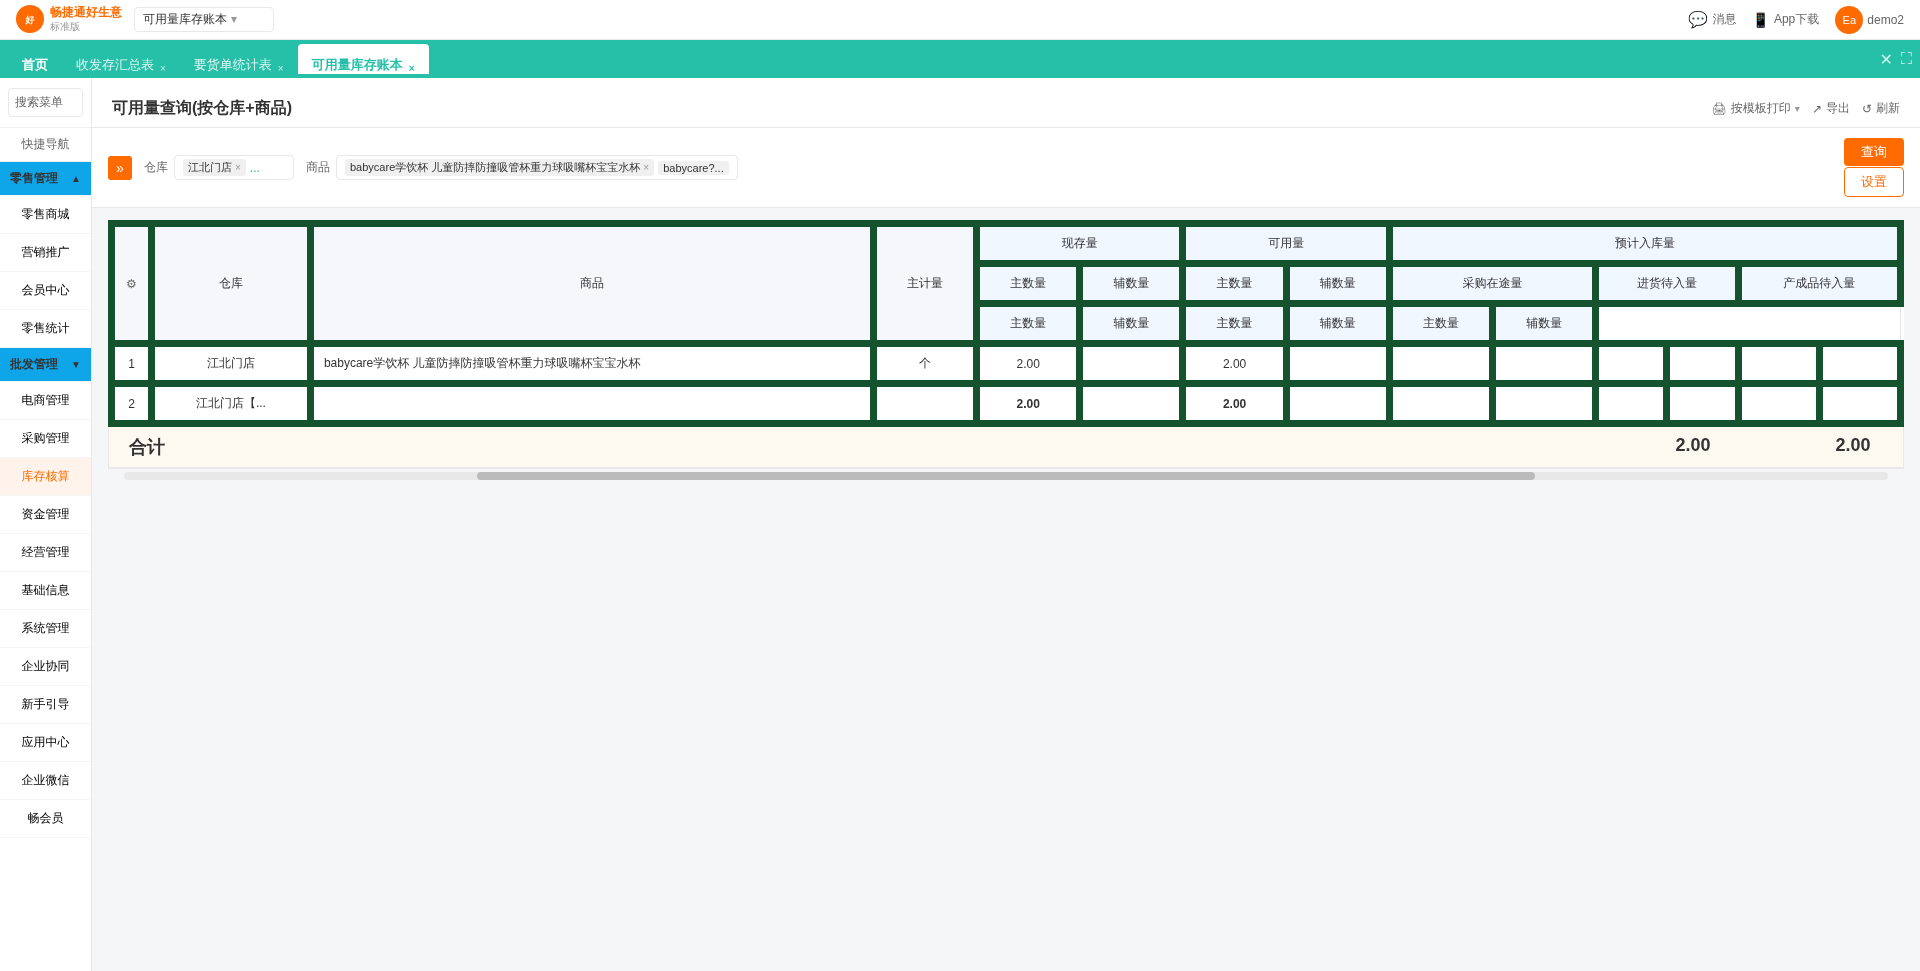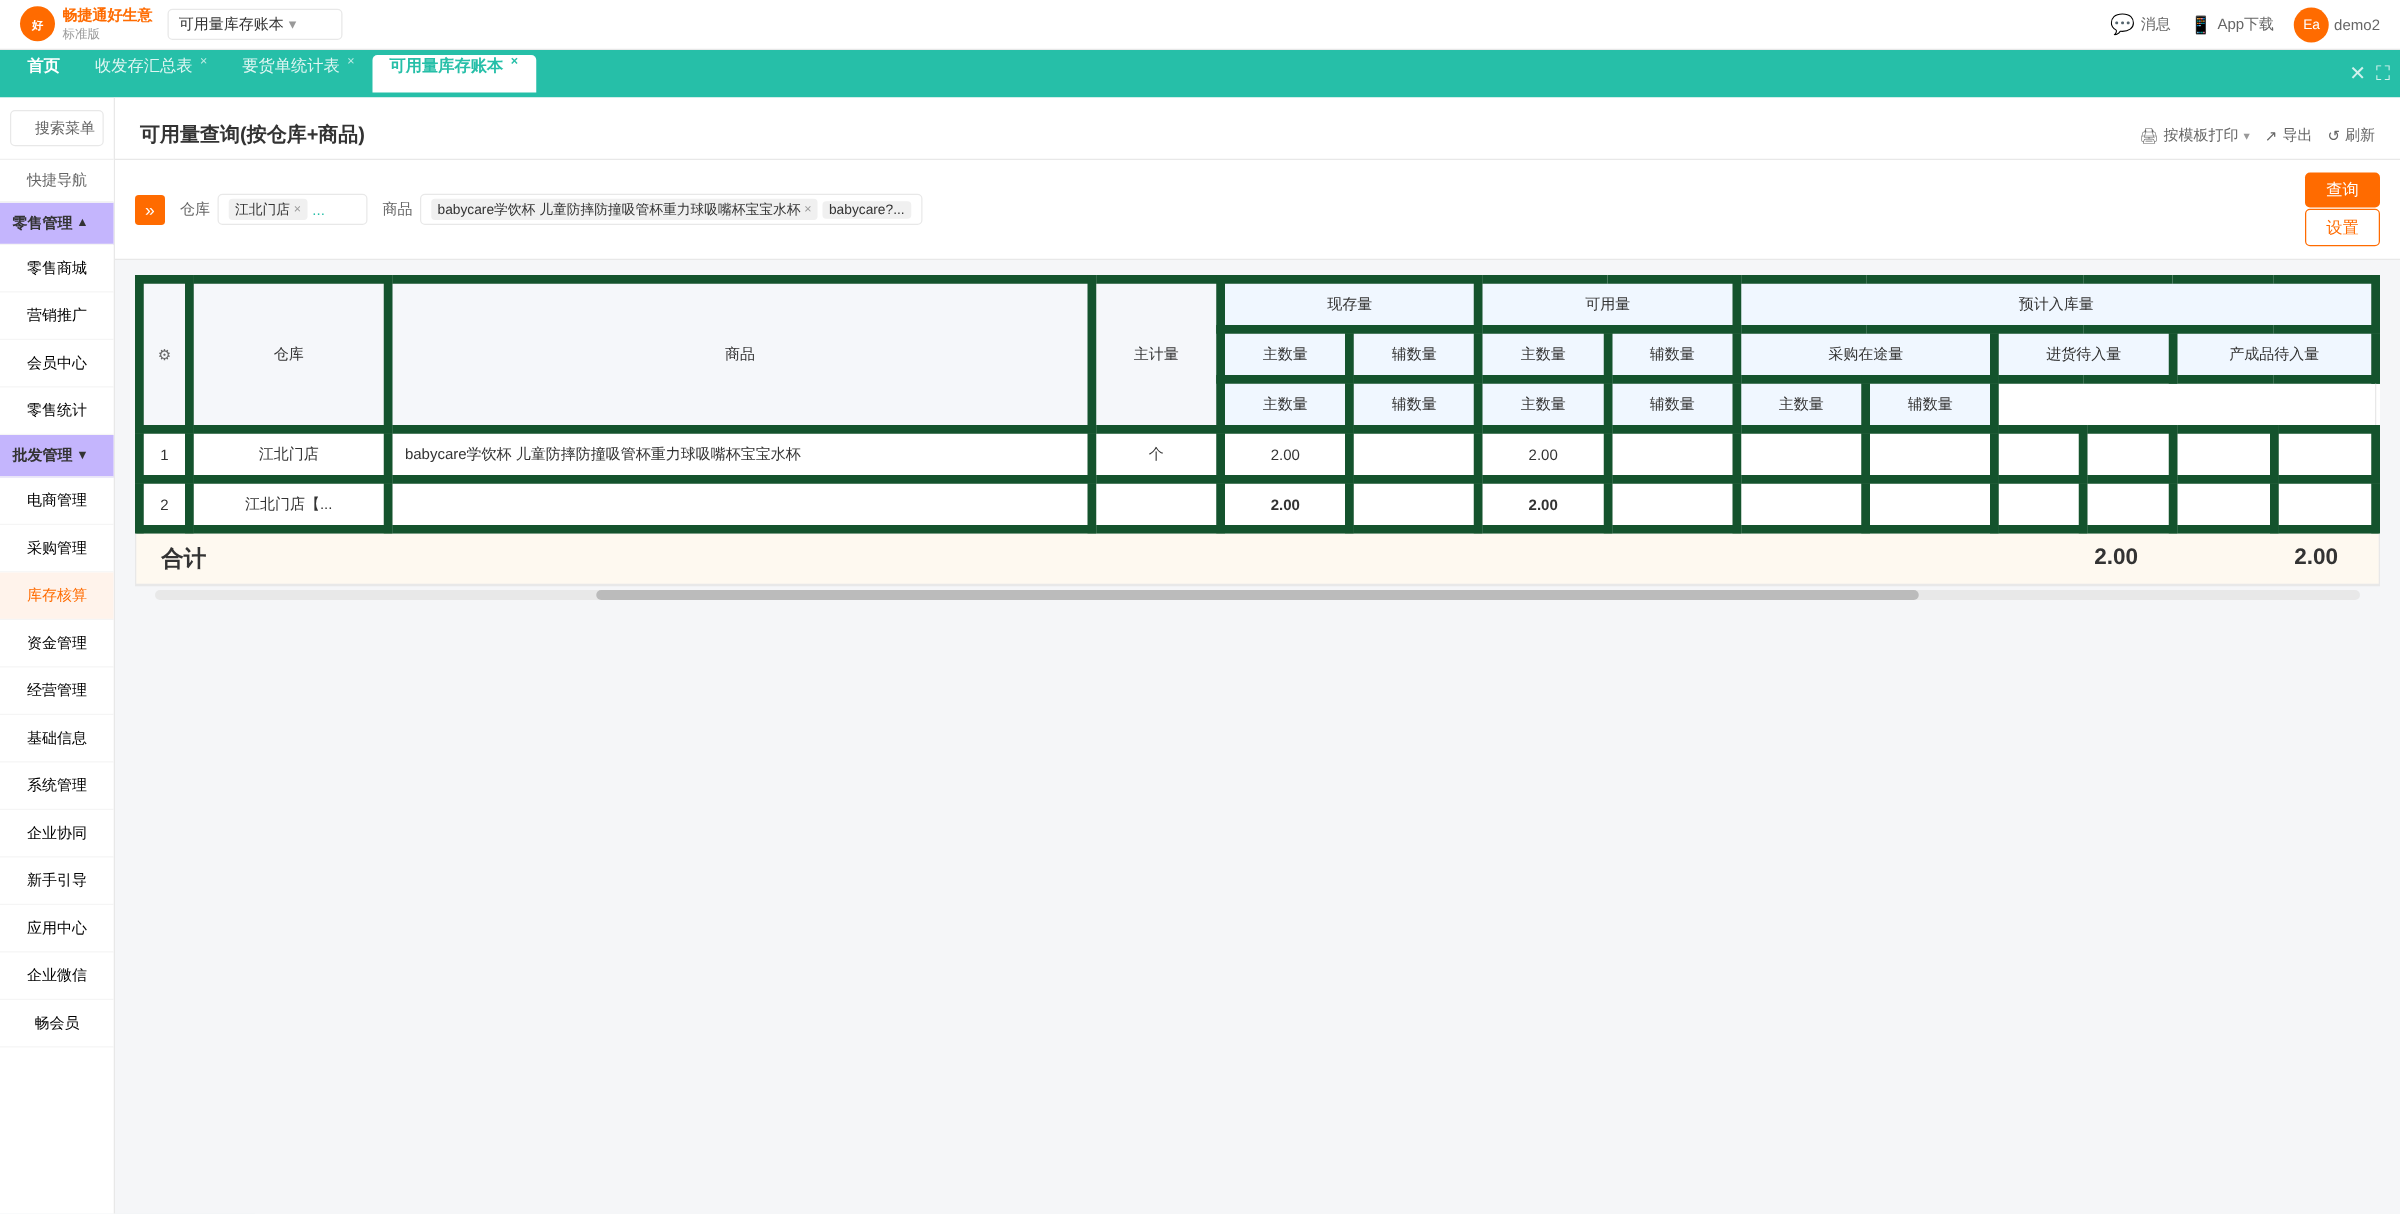--- a/index.html
+++ b/index.html
@@ -32,21 +32,21 @@
       height: 38px;
       background: #26bfa8;
       display: flex;
       align-items: center;
       padding: 0 8px;
     }
     .nav-tab {
       height: 30px;
       padding: 0 14px;
       display: flex;
-      align-items: flex-start;
+      align-items: flex-end;
       gap: 6px;
       border-radius: 4px 4px 0 0;
       cursor: pointer;
       font-size: 13px;
       color: rgba(255,255,255,0.85);
       position: relative;
     }
     .nav-tab.active {
       background: #fff;
       color: #26bfa8;
@@ -64,44 +64,44 @@
 
     
     .sidebar {
       width: 92px;
       background: #fff;
       border-right: 1px solid #e8e8e8;
       overflow-y: auto;
       flex-shrink: 0;
     }
     .sidebar-search { padding: 10px 8px; border-bottom: 1px solid #f0f0f0; }
-    .sidebar-search-btn { width: 100%; background: #fff; border: 1px solid #e8e8e8; border-radius: 4px; padding: 5px 6px; font-size: 12px; color: #666; cursor: pointer; text-align: right; }
+    .sidebar-search-btn { width: 100%; background: #fff; border: 1px solid #e8e8e8; border-radius: 4px; padding: 5px 6px; font-size: 12px; color: #666; cursor: pointer; text-align: left; }
     .sidebar-nav-btn { width: 100%; background: #fff; border: none; border-bottom: 1px solid #f0f0f0; padding: 8px 6px; font-size: 12px; color: #666; cursor: pointer; text-align: center; }
     .sidebar-item {
       padding: 10px 4px;
       text-align: center;
       cursor: pointer;
       font-size: 12px;
       color: #000000;
       border-bottom: 1px solid #f5f5f5;
       display: flex;
       flex-direction: column;
       align-items: center;
       gap: 3px;
     }
     .sidebar-item.active { background: #fff3eb; color: #ff6b00; }
     .sidebar-item.section-header {
       display: flex;
       flex-direction: row;
-      justify-content: flex-start;
+      justify-content: space-between;
       align-items: center;
       padding: 8px 10px;
       font-weight: bold;
       color: #333;
-      background: #c4b5fd;
+      background: #0ea5e9;
     }
 
     
     .main-content {
       flex: 1;
       overflow: auto;
       background: #f5f6f8;
       padding: 0;
     }
     .page-header {

